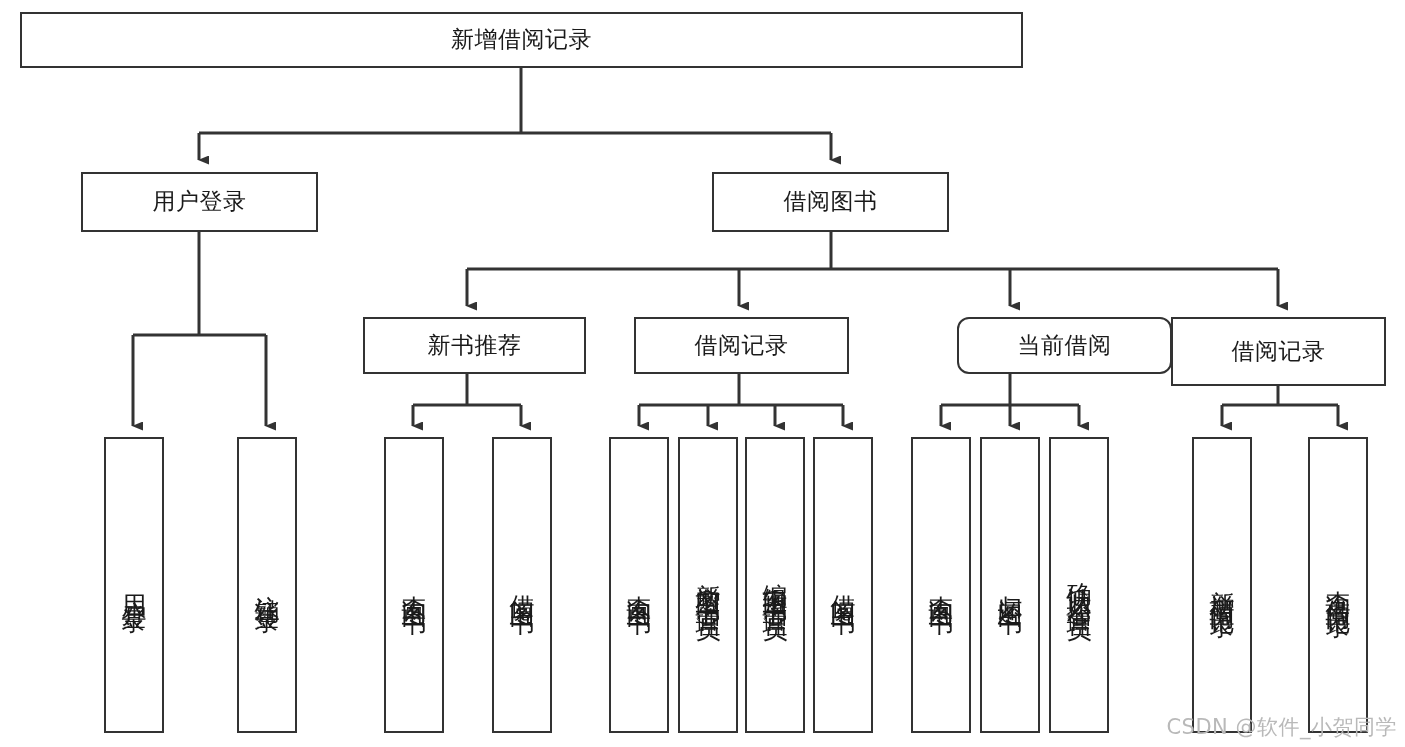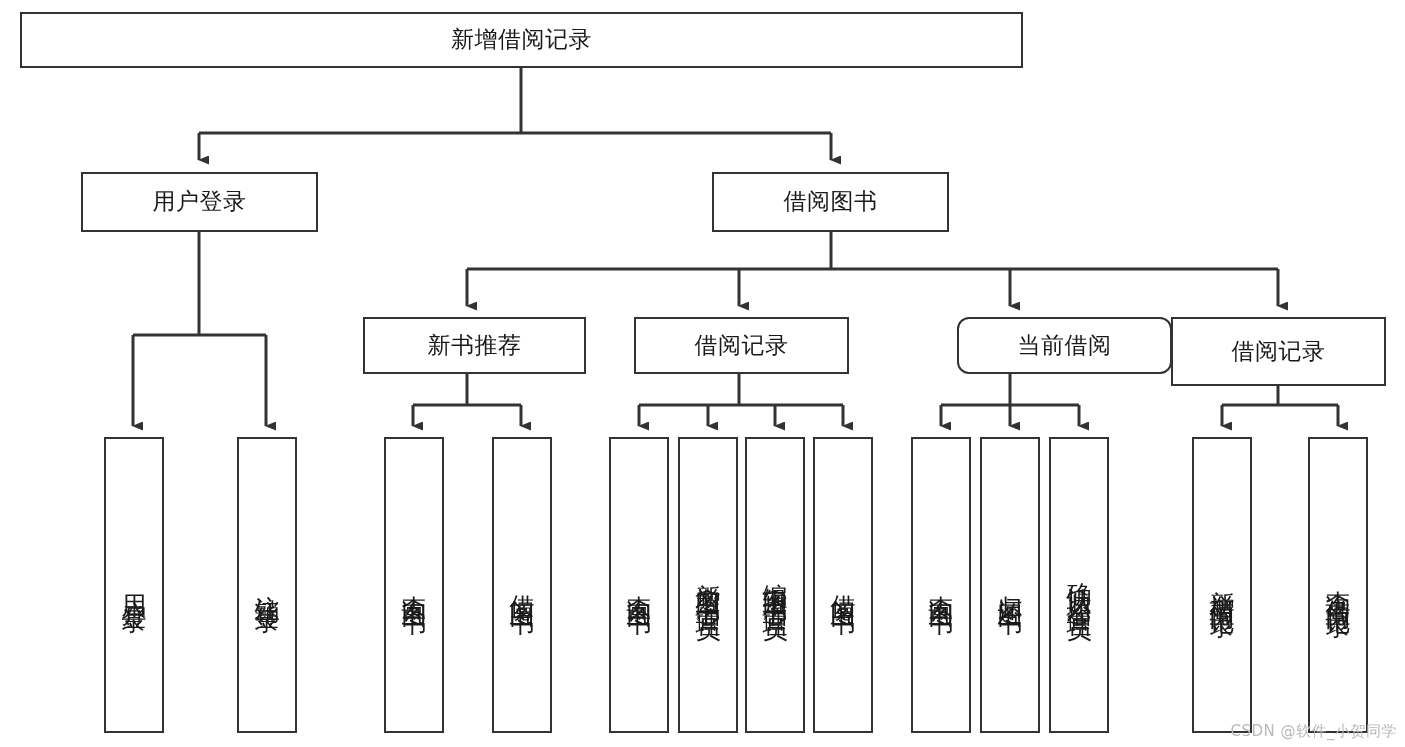--- a/index.html
+++ b/index.html
@@ -55,21 +55,21 @@
     writing-mode: vertical-rl;
     text-orientation: upright;
     font-size: 25px;
     letter-spacing: 5px;
     line-height: 1;
   }
   .watermark {
     position: absolute;
     right: 8px;
     bottom: 6px;
-    font-size: 15px;
+    font-size: 21px;
     color: #b9b9b9;
     font-family: "DejaVu Sans", "Liberation Sans", sans-serif;
     letter-spacing: 0.5px;
     user-select: none;
     white-space: nowrap;
   }
 </style>
 </head>
 <body>
 

